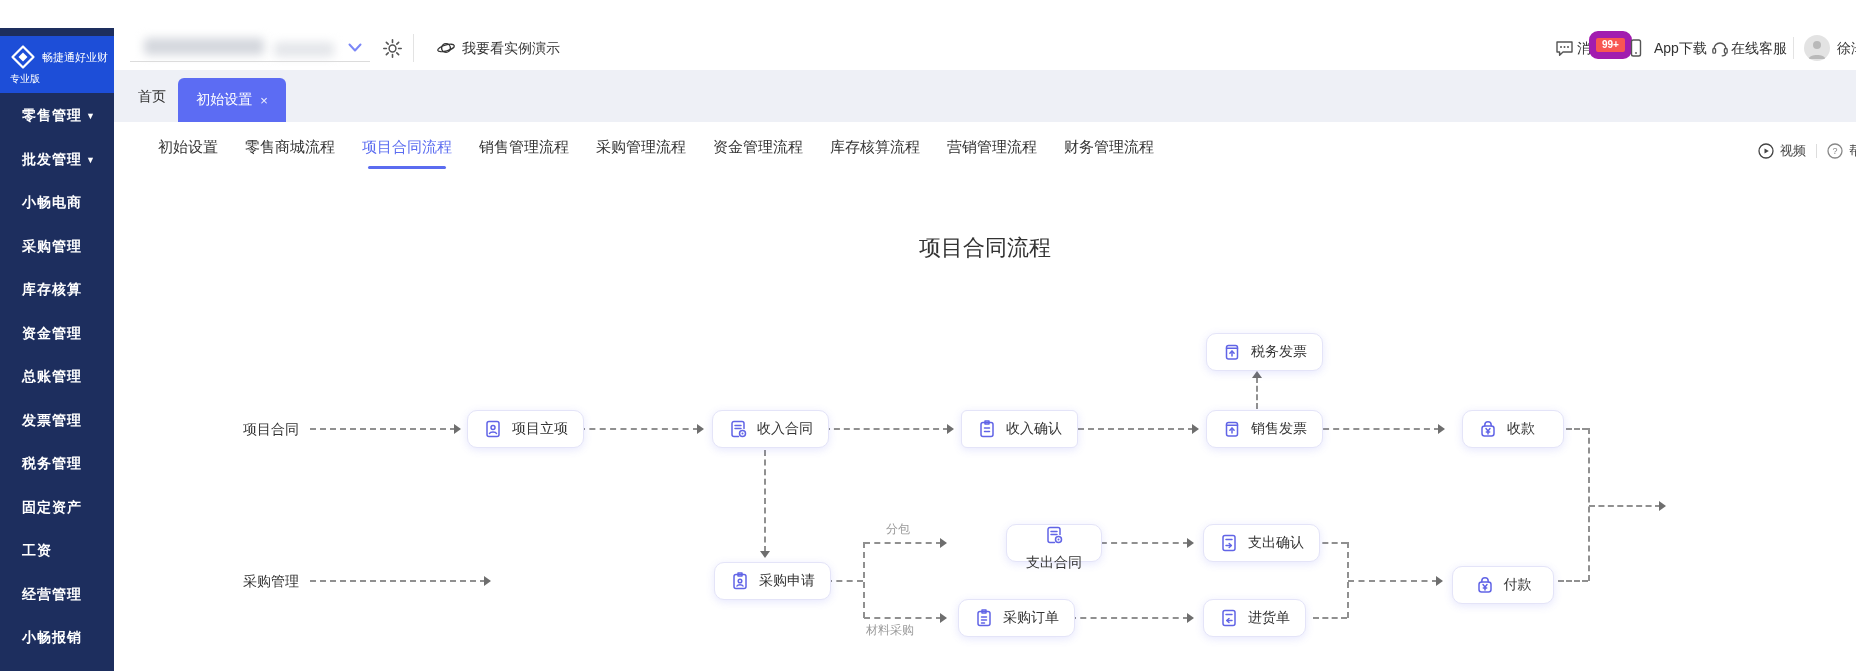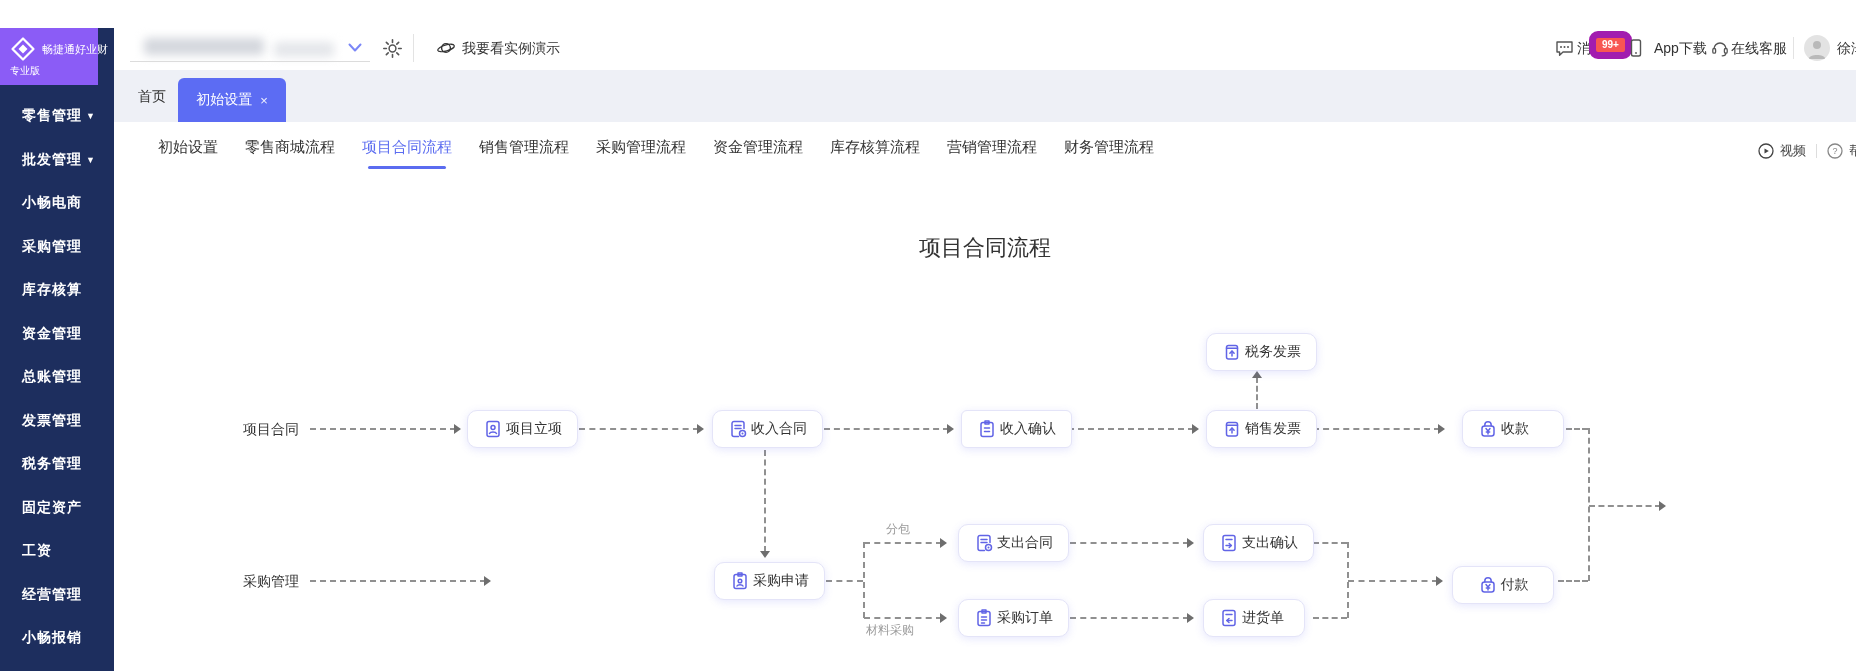--- a/index.html
+++ b/index.html
@@ -2,21 +2,21 @@
 <html><head>
 <meta charset="utf-8">
 <style>
   * { margin:0; padding:0; box-sizing:border-box; }
   html,body { width:1856px; height:671px; overflow:hidden; background:#fff;
     font-family:"Liberation Sans","DejaVu Sans",sans-serif; }
   .abs { position:absolute; }
 
   
   #sidebar { position:absolute; left:0; top:28px; width:114px; height:643px; background:#1d2e5e; z-index:5; }
-  #logo-row { position:absolute; left:0; top:0; width:98px; height:57px; background:#8b5cf6; }
+  #logo-row { position:absolute; left:0; top:8px; width:114px; height:57px; background:#1d4ed8; }
   #logo-mark { position:absolute; left:10px; top:8px; }
   #brand-name { position:absolute; left:42px; top:14px; width:70px; color:#fff; font-size:11px; white-space:nowrap; overflow:hidden; }
   #brand-edition { position:absolute; left:10px; top:36px; color:#fff; font-size:10px; }
   #side-items { position:absolute; left:0; top:66px; width:114px; }
   .side-item { height:43.5px; line-height:43.5px; padding-left:22px; color:#ffffff; font-size:14px; font-weight:600; letter-spacing:1px; cursor:pointer; white-space:nowrap; }
   .side-item .caret { font-size:9px; margin-left:4px; vertical-align:1px; }
 
   
   #header { position:absolute; left:114px; top:28px; right:0; height:42px; background:#fff;padding-left:47px; }
   .blur-blob { position:absolute; border-radius:4px; filter:blur(5px); background:#d4d7dd; }
@@ -39,21 +39,21 @@
   #flow-tabs { position:absolute; left:44px; top:16px; display:flex; gap:27px; }
   .ftab { font-size:15px; color:#333; padding-bottom:12px; cursor:pointer; position:relative; white-space:nowrap; }
   .ftab.active { color:#5b6cf0; }
   .ftab.active::after { content:""; position:absolute; left:6px; right:6px; bottom:0; height:3px; border-radius:2px; background:#5b6cf0; }
   #video-help { position:absolute; left:1644px; top:20px; display:flex; align-items:center; gap:6px; color:#444; font-size:13px; white-space:nowrap; }
   #video-help .sep { width:1px; height:14px; background:#ddd; margin:0 4px; }
 
   #diagram-title { position:absolute; left:0; top:111px; width:1742px; text-align:center; font-size:22px; color:#333; font-weight:500; }
 
   
-  .node { position:absolute; height:38px; min-width:96px; display:flex; align-items:center; gap:3px; padding:0 15px;
+  .node { position:absolute; height:38px; min-width:96px; display:flex; align-items:center; gap:9px; padding:0 15px;
     background:#fff; border:1px solid #e4e4f8; border-radius:10px; box-shadow:0 2px 8px rgba(100,105,240,.16);
     font-size:14px; color:#333; cursor:pointer; white-space:nowrap; z-index:3; }
   .nico { width:20px; height:20px; flex:0 0 20px; }
   .nico * { stroke:#6164e6; fill:none; stroke-width:1.5; stroke-linecap:round; stroke-linejoin:round; }
   .nico .fill { fill:#6164e6; stroke:none; }
   .lane-label { position:absolute; font-size:14px; color:#333; }
   .edge-label { position:absolute; font-size:12px; color:#9a9a9a; white-space:nowrap; }
 
   
   .hline { position:absolute; height:0; border-top:2px dashed #909090; }
@@ -296,21 +296,21 @@
   <div class="node" style="left:600px; top:440px;">
     <svg class="nico" viewBox="0 0 20 20">
         <rect x="4" y="3.5" width="12" height="14" rx="2"></rect>
         <path d="M8 2h4v3H8z"></path>
         <circle cx="10" cy="10" r="1.8"></circle>
         <path d="M7 15c.8-1.8 5.2-1.8 6 0"></path>
       </svg>
     <span>采购申请</span>
   </div>
 
-  <div class="node" style="left:844px; top:402px;">
+  <div class="node" style="left:892px; top:402px;flex-direction:column;">
     <svg class="nico" viewBox="0 0 20 20">
         <path d="M16 9.5v-5a2 2 0 0 0-2-2H6a2 2 0 0 0-2 2v11a2 2 0 0 0 2 2h4.5"></path>
         <path d="M7 6.5h6M7 9.5h6"></path>
         <circle cx="14.5" cy="14.5" r="3"></circle>
         <circle class="fill" cx="14.5" cy="14.5" r="1"></circle>
       </svg>
     <span>支出合同</span>
   </div>
 
   <div class="node" style="left:1089px; top:402px;">

